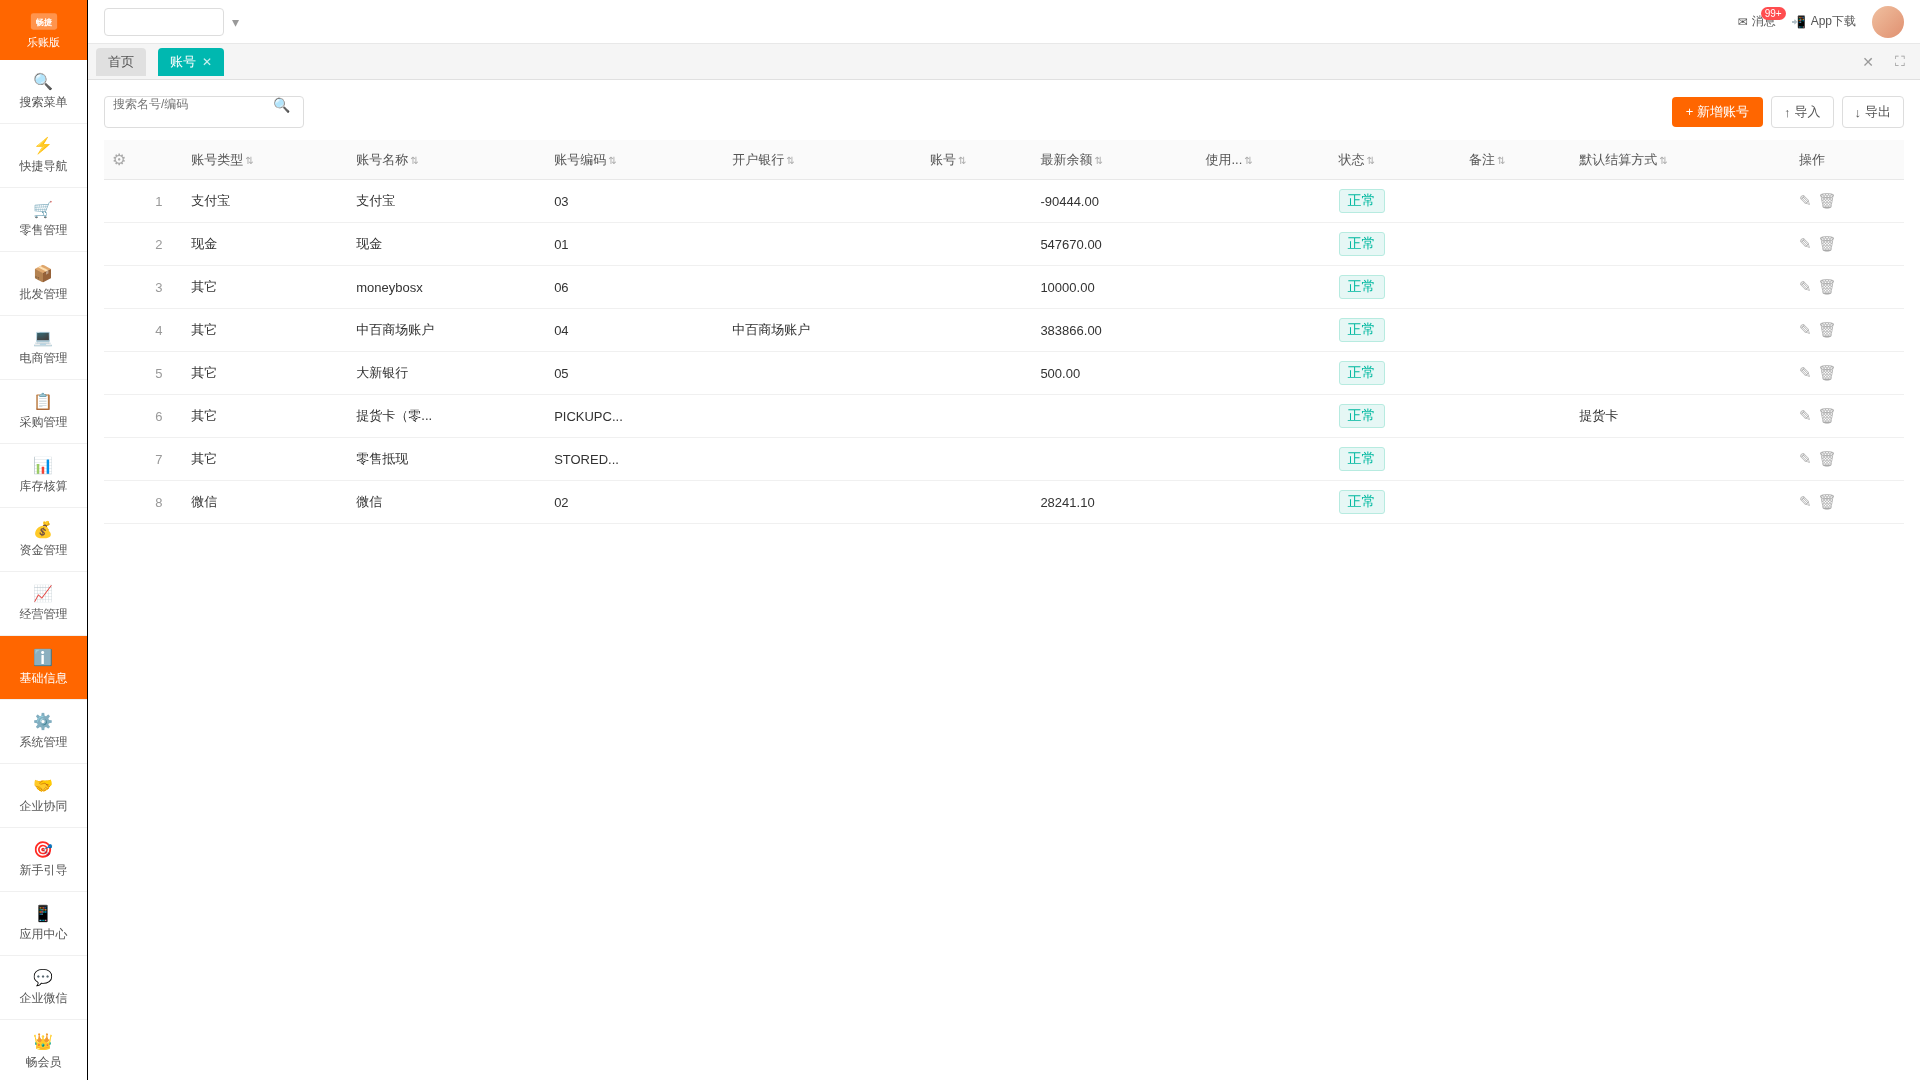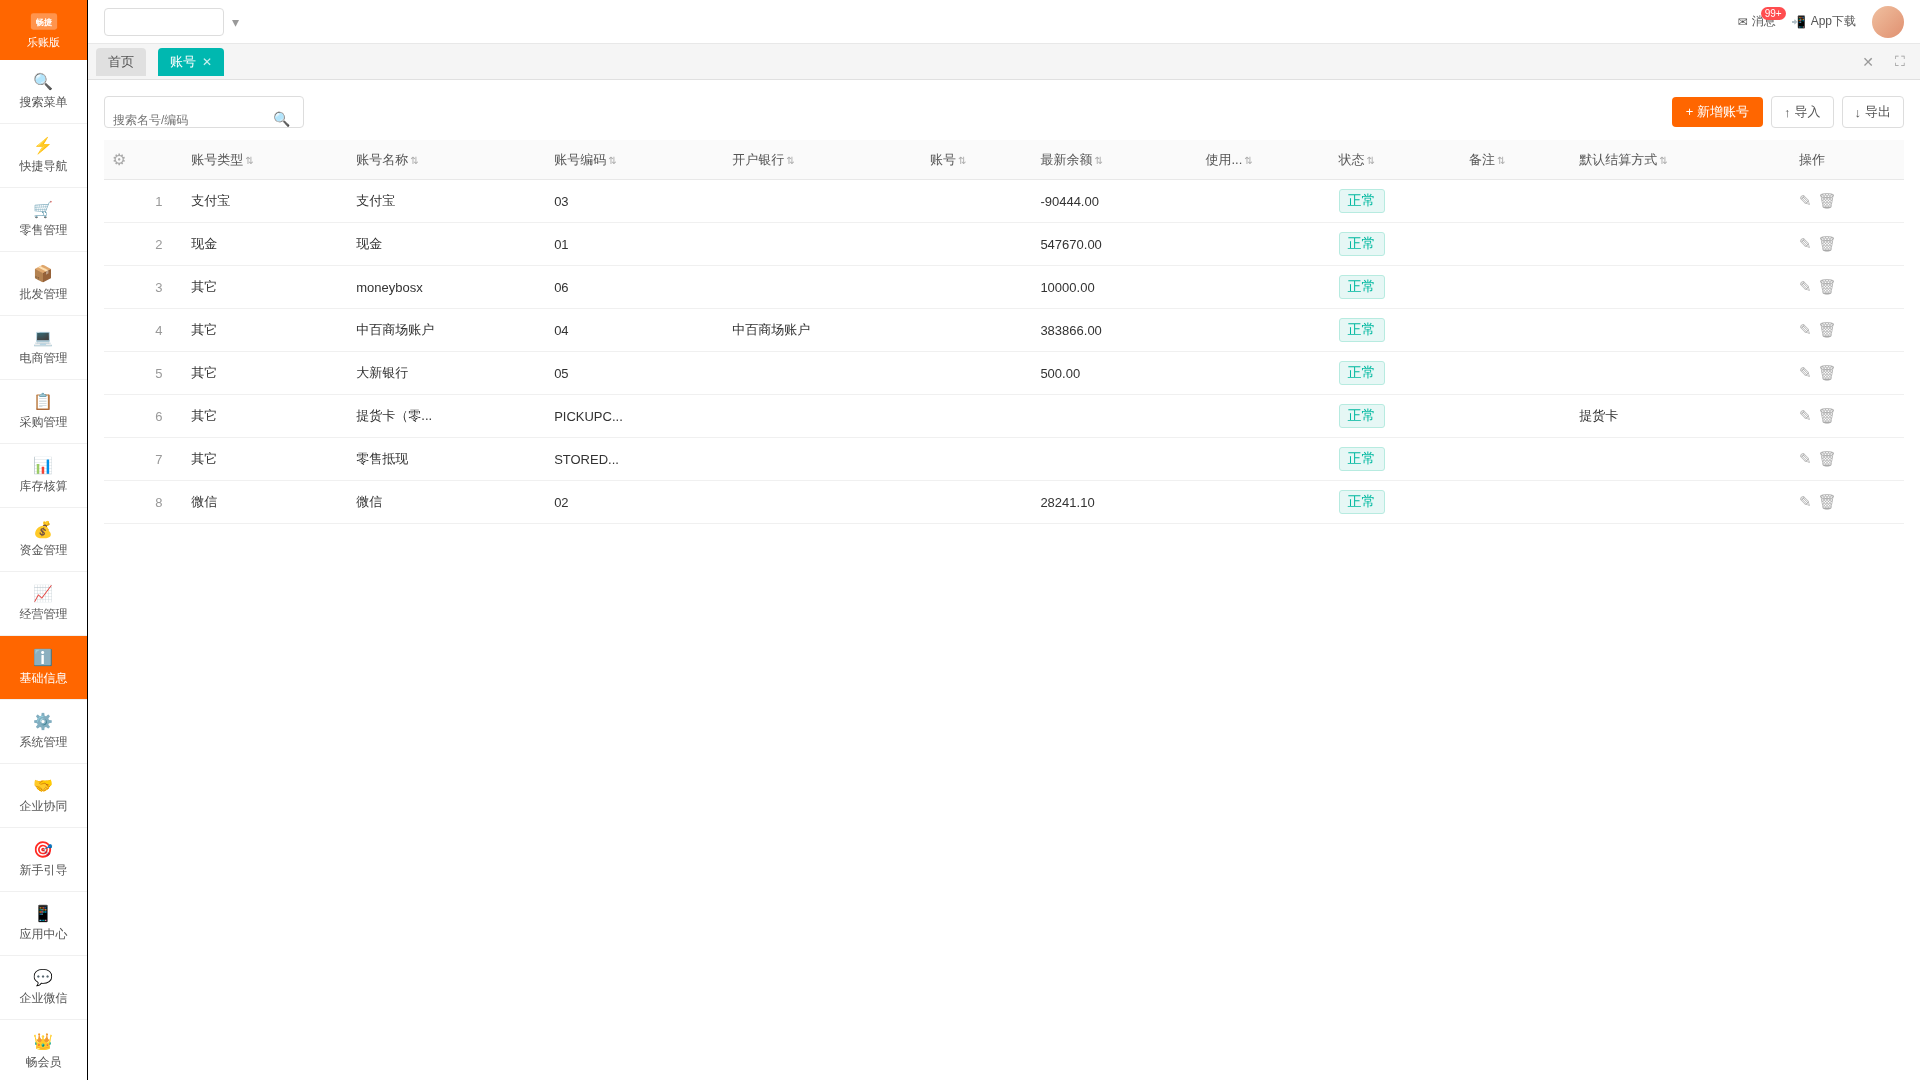--- a/index.html
+++ b/index.html
@@ -191,21 +191,21 @@
 
     
     .toolbar {
       display: flex;
       align-items: center;
       justify-content: space-between;
       margin-bottom: 12px;
     }
     .search-box {
       display: flex;
-      align-items: flex-end;
+      align-items: flex-start;
       border: 1px solid #ddd;
       border-radius: 4px;
       padding: 0 8px;
       height: 32px;
       width: 200px;
     }
     .search-box input {
       border: none;
       outline: none;
       font-size: 12px;

